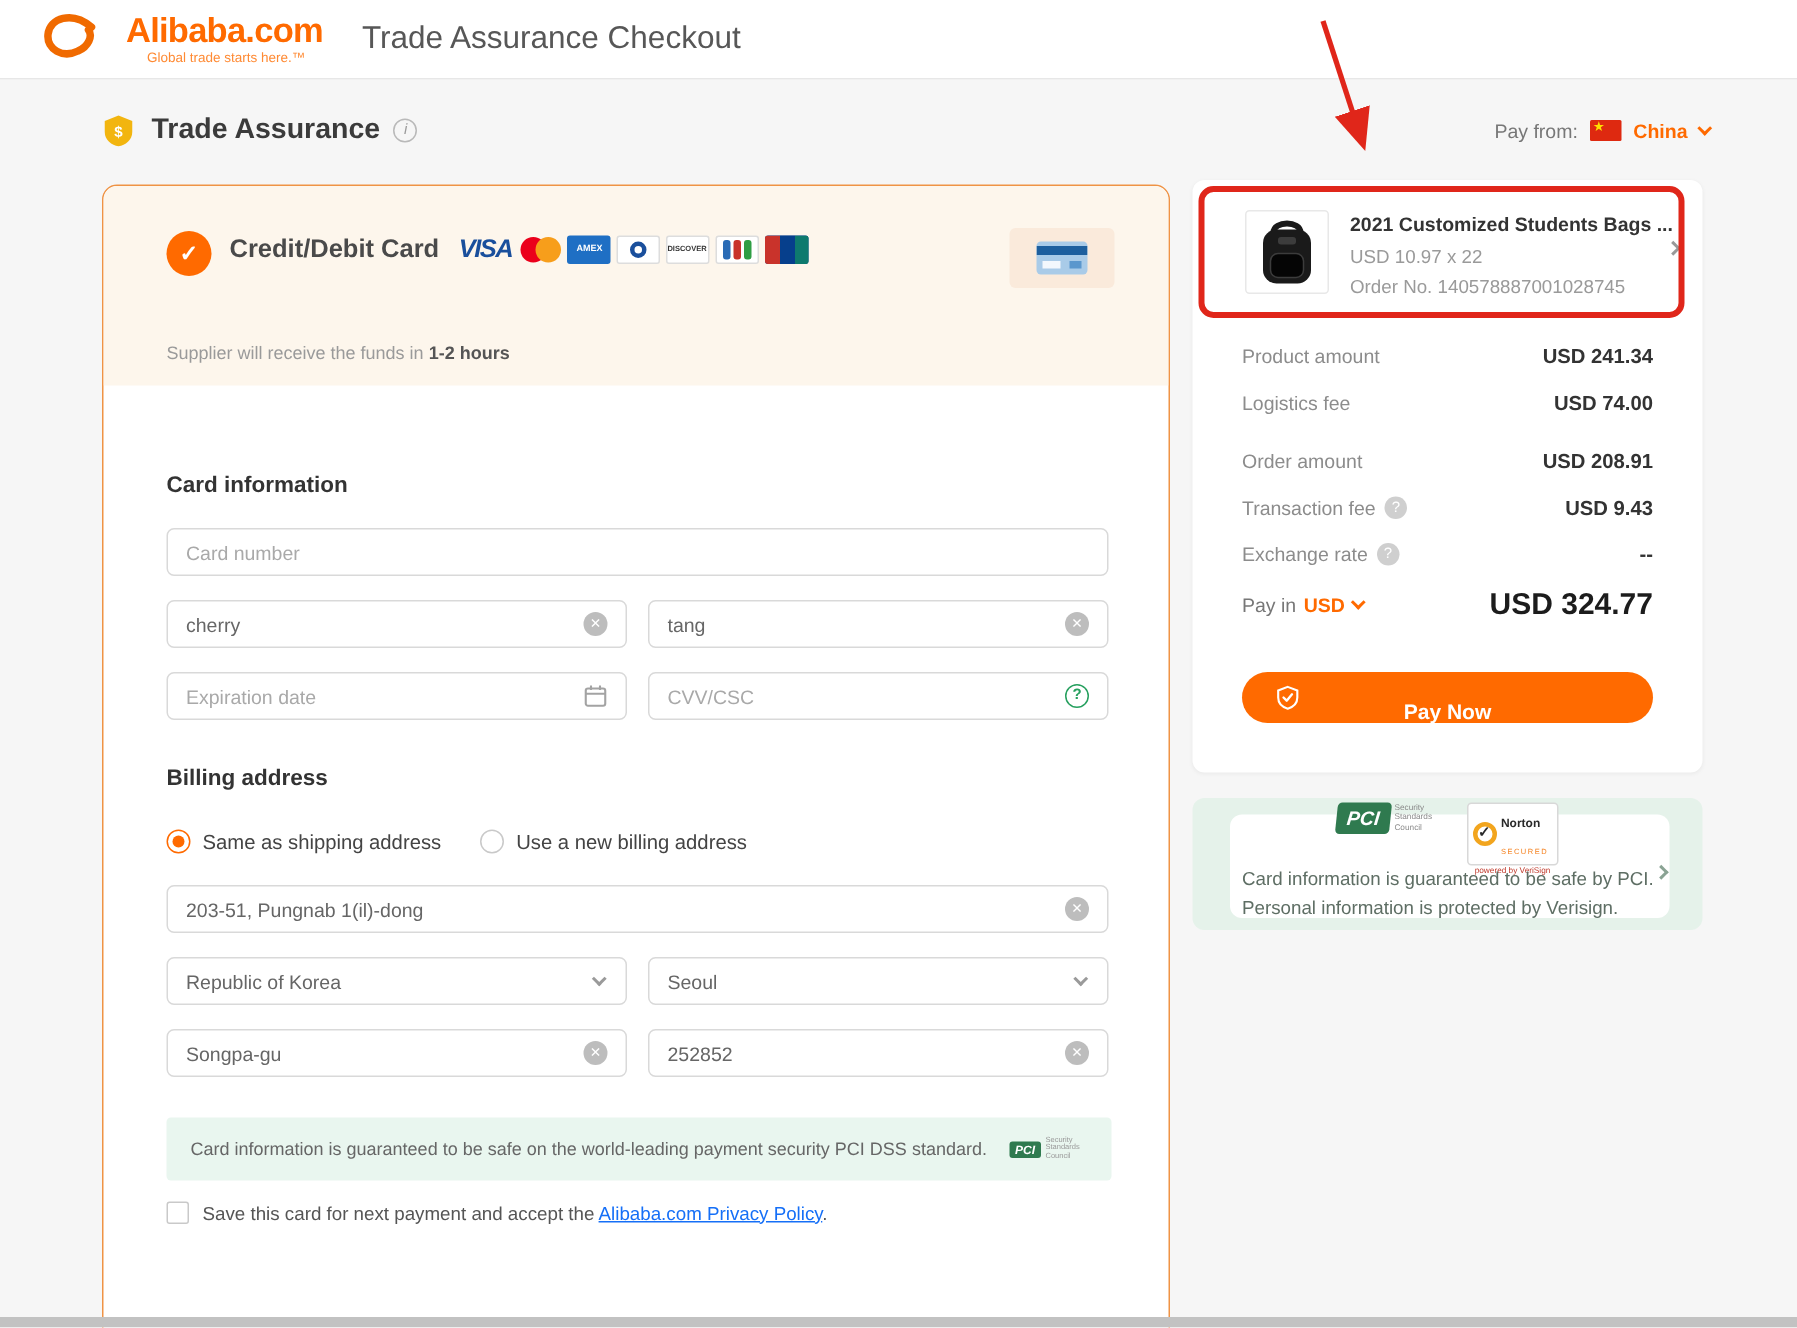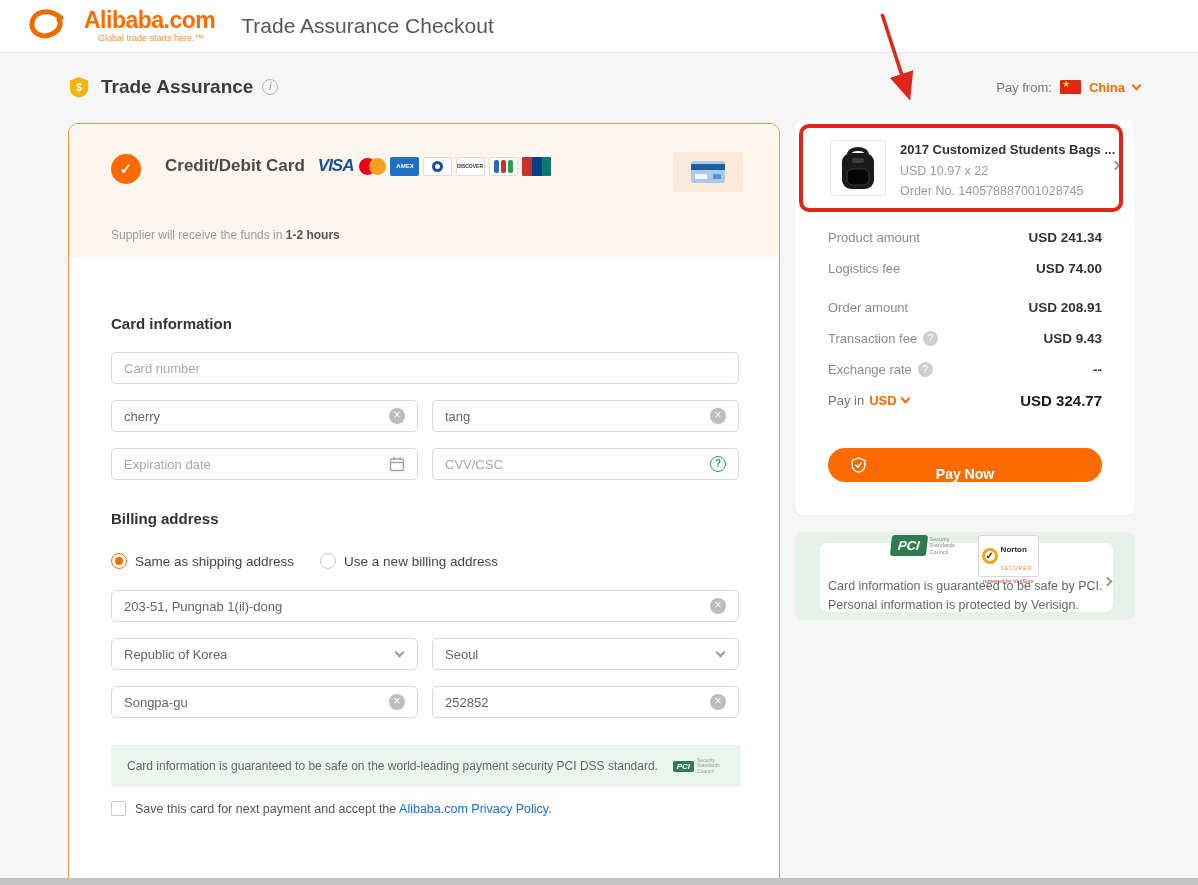--- a/index.html
+++ b/index.html
@@ -29,21 +29,21 @@
     border-bottom:2px solid currentColor;transform:rotate(45deg);margin-top:-4px;}
   .chev-r{transform:rotate(-45deg);}
   .payfrom .chev{color:#ff6a00;}
   
   .main-card{position:absolute;left:68px;top:123px;width:712px;height:800px;background:#fff;
     border:1px solid #ef9345;border-radius:10px;overflow:hidden;z-index:1;}
   .card-head{background:#fdf6ec;height:133px;position:relative;}
   .check-circle{position:absolute;left:42px;top:30px;width:30px;height:30px;border-radius:50%;
     background:#ff6a00;color:#fff;display:flex;align-items:center;justify-content:center;
     font-size:15px;font-weight:bold;}
-  .method-row{position:absolute;left:96px;top:32px;display:flex;align-items:center;gap:13px;}
+  .method-row{position:absolute;left:84px;top:32px;display:flex;align-items:center;gap:13px;}
   .method-label{font-size:17px;font-weight:bold;color:#4a4a4a;}
   .brands{display:flex;align-items:center;gap:4px;}
   .visa{color:#1a4f9c;font-style:italic;font-weight:bold;font-size:17px;letter-spacing:-1px;margin-right:2px;}
   .mc{display:flex;align-items:center;}
   .mc i{width:17px;height:17px;border-radius:50%;background:#eb001b;display:block;}
   .mc i + i{background:#f79e1b;margin-left:-7px;}
   .chip{height:19px;width:29px;border-radius:2px;display:flex;align-items:center;justify-content:center;
     font-size:5px;font-weight:bold;overflow:hidden;}
   .chip.amex{background:#1f6fc4;color:#fff;font-size:6px;}
   .chip.diners{background:#fff;border:1px solid #ddd;}
@@ -88,21 +88,21 @@
   .radio.sel::after{content:"";position:absolute;left:3px;top:3px;width:8px;height:8px;border-radius:50%;background:#ff6a00;}
   .green-note{margin-top:27px;width:630px;background:#e9f6ef;border-radius:3px;height:42px;
     display:flex;align-items:center;padding:0 12px 0 16px;font-size:12px;color:#666;gap:10px;}
   .green-note .txt{flex:1;}
   .mini-pci{display:flex;align-items:center;gap:3px;flex:none;}
   .mini-pci .bx{background:#2f7a4f;color:#fff;font-style:italic;font-weight:bold;font-size:8px;
     padding:1px 4px;border-radius:2px;}
   .mini-pci .sb{font-size:5px;color:#9a9a9a;width:32px;line-height:1.1;}
   .save-row{margin-top:14px;display:flex;align-items:center;gap:9px;font-size:12.5px;color:#555;}
   .checkbox{width:15px;height:15px;border:1px solid #c9c9c9;border-radius:2px;background:#fff;flex:none;cursor:pointer;}
-  .plink{color:#156ff7;cursor:pointer;}
+  .plink{color:#156ff7;text-decoration:underline;cursor:pointer;}
   
   .summary-card{position:absolute;left:795px;top:120px;width:340px;height:395px;background:#fff;
     border-radius:8px;box-shadow:0 1px 3px rgba(0,0,0,.05);z-index:1;}
   .product{position:relative;display:flex;padding:20px 20px 0 35px;min-height:96px;}
   .thumb{width:56px;height:56px;border:1px solid #e8e8e8;border-radius:3px;background:#fff;
     display:flex;align-items:center;justify-content:center;flex:none;}
   .pinfo{margin-left:14px;padding-top:2px;overflow:hidden;}
   .ptitle{font-size:13px;font-weight:bold;color:#333;margin-bottom:7px;white-space:nowrap;}
   .pmeta{font-size:12.5px;color:#9a9a9a;margin-bottom:6px;white-space:nowrap;}
   .pchev{position:absolute;right:16px;top:46px;color:#999;}
@@ -110,21 +110,21 @@
   .arow{display:flex;justify-content:space-between;align-items:center;height:22px;margin-bottom:9px;}
   .arow.gap{margin-top:17px;}
   .arow .lbl{font-size:13px;color:#8c8c8c;display:flex;align-items:center;gap:6px;}
   .arow .val{font-size:13.5px;font-weight:bold;color:#333;}
   .help-ic{width:15px;height:15px;border-radius:50%;background:#cfcfcf;color:#fff;
     font-size:10px;line-height:15px;text-align:center;cursor:pointer;}
   .payin{display:flex;justify-content:space-between;align-items:center;padding:0 33px;margin-top:12px;}
   .payin .left{font-size:13px;color:#777;display:flex;gap:5px;align-items:center;}
   .payin .cur{color:#ff6a00;font-weight:bold;}
   .payin .left .chev{color:#ff6a00;}
-  .total{font-size:15px;font-weight:bold;color:#1c1c1c;}
+  .total{font-size:20px;font-weight:bold;color:#1c1c1c;}
   .paynow{position:absolute;left:33px;right:33px;top:328px;height:34px;border-radius:17px;
     background:#ff6a00;color:#fff;font-size:14px;font-weight:bold;border:none;cursor:pointer;
     display:flex;align-items:flex-end;justify-content:center;font-family:"Liberation Sans",sans-serif;}
   .paynow svg{position:absolute;left:22px;top:8px;}
   
   .red-box{position:absolute;left:799px;top:124px;width:324px;height:88px;border:4px solid #e0261a;
     border-radius:10px;pointer-events:none;z-index:5;}
   .red-arrow{position:absolute;left:858px;top:6px;width:70px;height:104px;pointer-events:none;z-index:6;}
   
   .secure-card{position:absolute;left:795px;top:532px;width:340px;height:88px;background:#e5f2ea;
@@ -323,21 +323,21 @@
   <div class="product">
     <div class="thumb">
       <svg width="44" height="48" viewBox="0 0 44 48">
         <path d="M13 11 C13 3 31 3 31 11" fill="none" stroke="#1a1a1a" stroke-width="4"></path>
         <rect x="6" y="9" width="32" height="36" rx="9" fill="#1a1a1a"></rect>
         <rect x="11" y="25" width="22" height="16" rx="5" fill="#050505" stroke="#3c3c3c"></rect>
         <rect x="16" y="14" width="12" height="5" rx="2" fill="#3c3c3c"></rect>
       </svg>
     </div>
     <div class="pinfo">
-      <div class="ptitle">2017 Customized Students Bags ...</div>
+      <div class="ptitle">2021 Customized Students Bags ...</div>
       <div class="pmeta">USD 10.97 x 22</div>
       <div class="pmeta">Order No. 140578887001028745</div>
     </div>
     <span class="chev chev-r pchev"></span>
   </div>
 
   <div class="amounts">
     <div class="arow">
       <span class="lbl">Product amount</span>
       <span class="val">USD 241.34</span>

